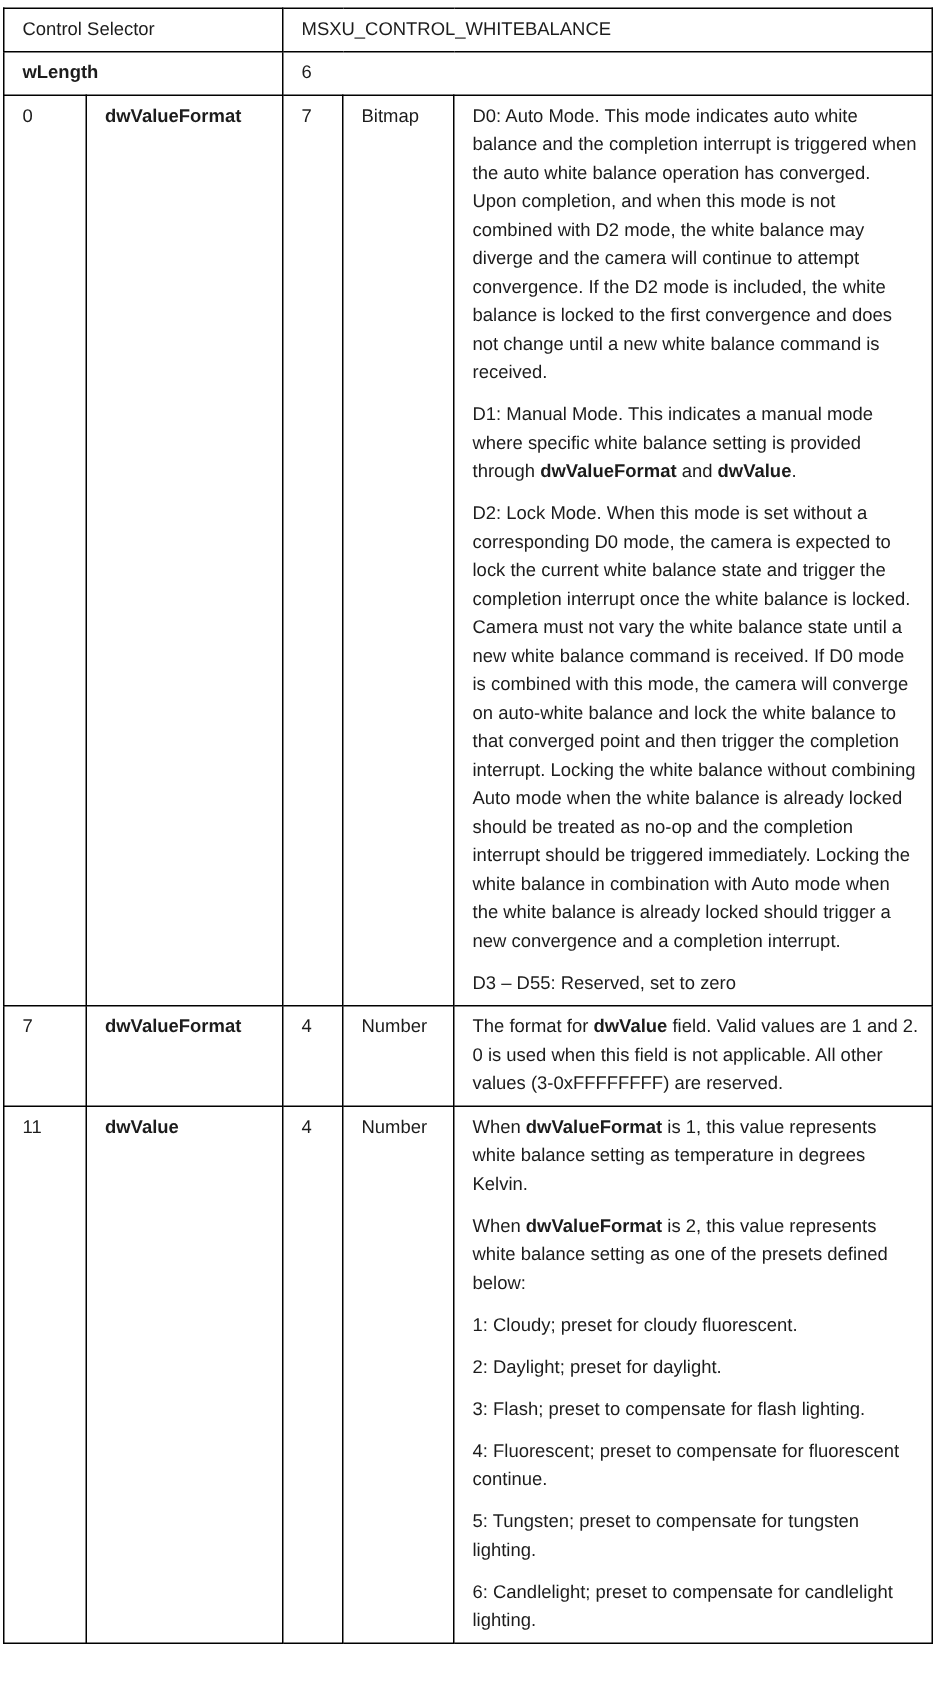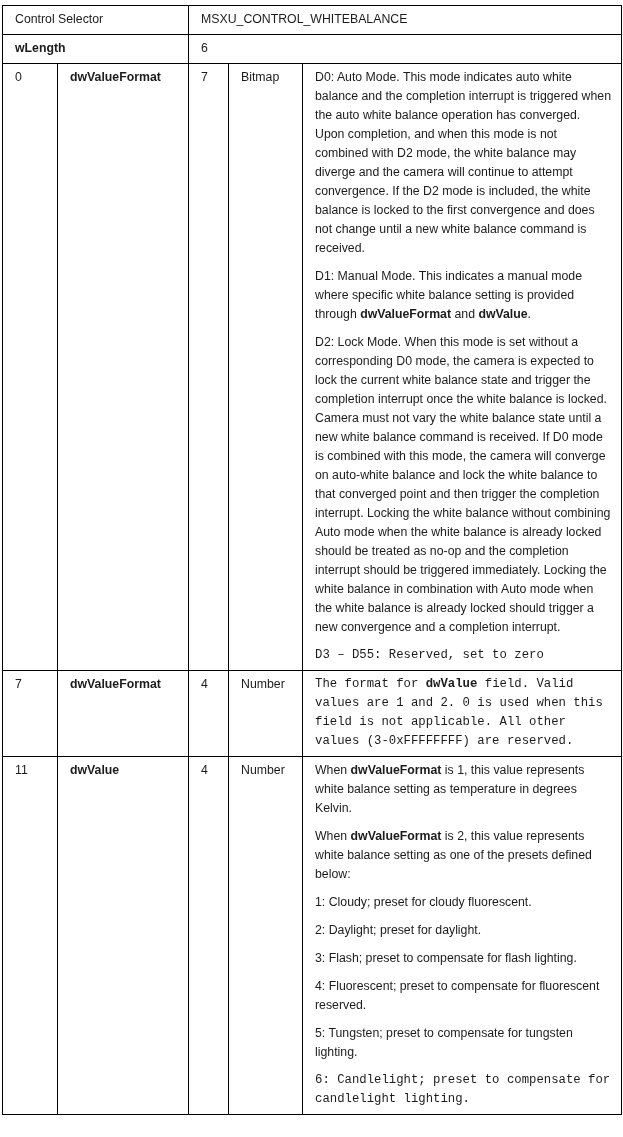--- a/index.html
+++ b/index.html
@@ -30,21 +30,20 @@
     word-wrap: break-word;
   }
   td.fieldname, td.bold-label, b {
     font-weight: bold;
   }
   td.desc p {
     margin: 0 0 9px 0;
   }
   td.desc p:last-child {
     margin-bottom: 0;
-    font-family: Liberation Mono, monospace;
   }
   tr.info-row td.info-value { }
 </style>
 </head>
 <body>
 
 <table class="spec">
   <colgroup>
     <col style="width:55px">
     <col style="width:131px">
@@ -86,19 +85,19 @@
       <td>11</td>
       <td class="fieldname">dwValue</td>
       <td>4</td>
       <td>Number</td>
       <td class="desc">
           <p>When <b>dwValueFormat</b> is 1, this value represents white balance setting as temperature in degrees Kelvin.</p>
           <p>When <b>dwValueFormat</b> is 2, this value represents white balance setting as one of the presets defined below:</p>
           <p>1: Cloudy; preset for cloudy fluorescent.</p>
           <p>2: Daylight; preset for daylight.</p>
           <p>3: Flash; preset to compensate for flash lighting.</p>
-          <p>4: Fluorescent; preset to compensate for fluorescent reserved.</p>
+          <p>4: Fluorescent; preset to compensate for fluorescent continue.</p>
           <p>5: Tungsten; preset to compensate for tungsten lighting.</p>
           <p>6: Candlelight; preset to compensate for candlelight lighting.</p>
         </td>
     </tr>
   </tbody>
 </table>
 
 </body></html>

